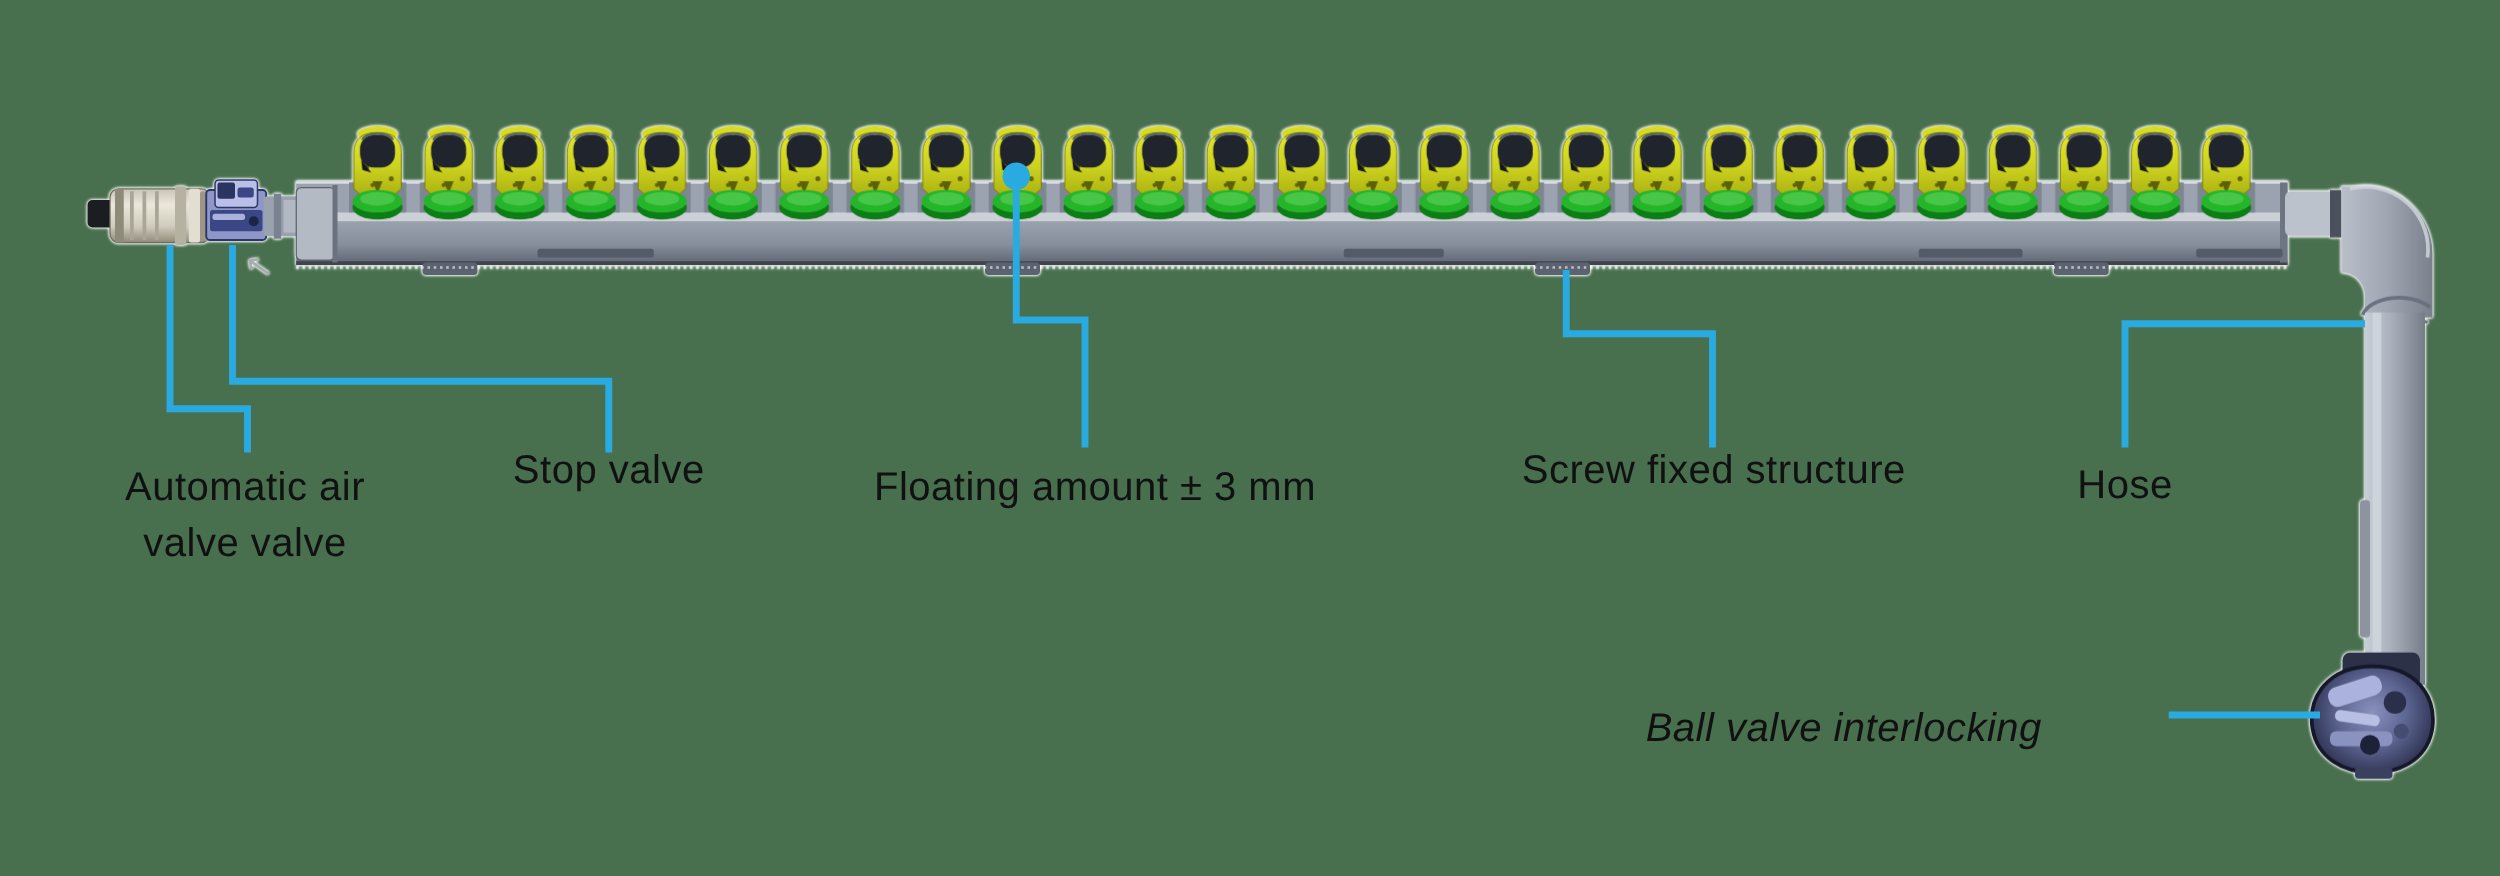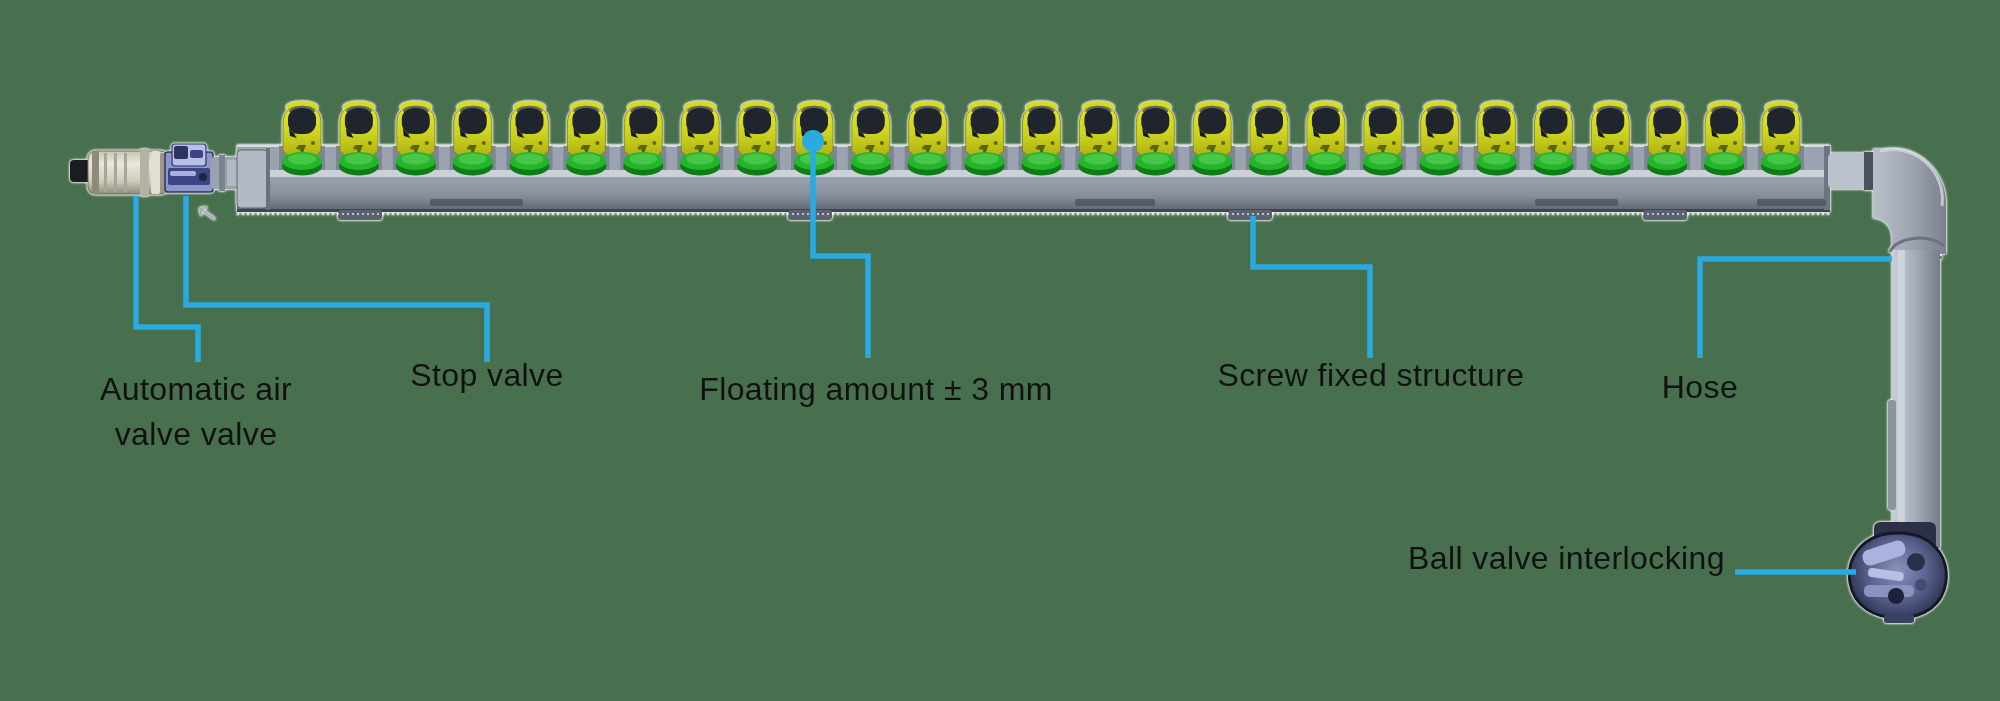--- a/index.html
+++ b/index.html
@@ -206,15 +206,15 @@
 <div class="label" style="left:327px;top:353px;width:320px;">Stop valve</div>
 
 <div class="label" style="left:656px;top:367px;width:440px;">
   <div>Floating amount ± 3 mm</div>
 </div>
 
 <div class="label" style="left:1161px;top:353px;width:420px;">Screw fixed structure</div>
 
 <div class="label" style="left:1600px;top:365px;width:200px;">Hose</div>
 
-<div class="label" style="left:1225px;top:536px;width:500px;text-align:right;">Ball valve interlocking</div>
+<div class="label" style="left:1225px;top:560px;width:500px;font-style:italic;">Ball valve interlocking</div>
 
 </div>
 
 </body></html>

